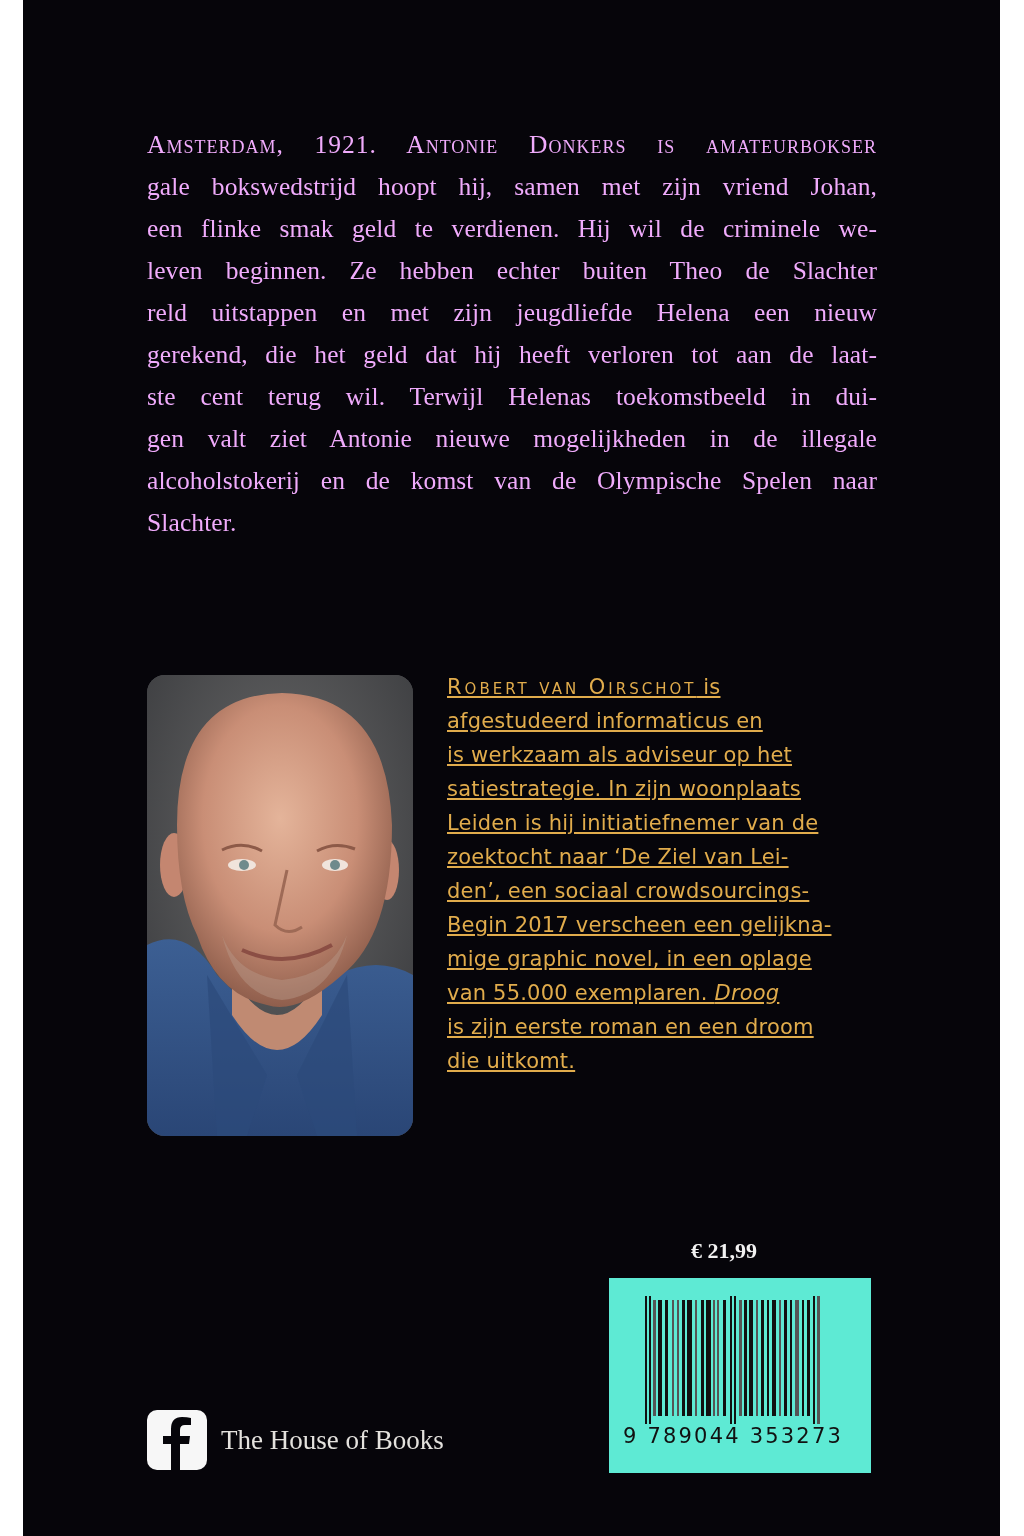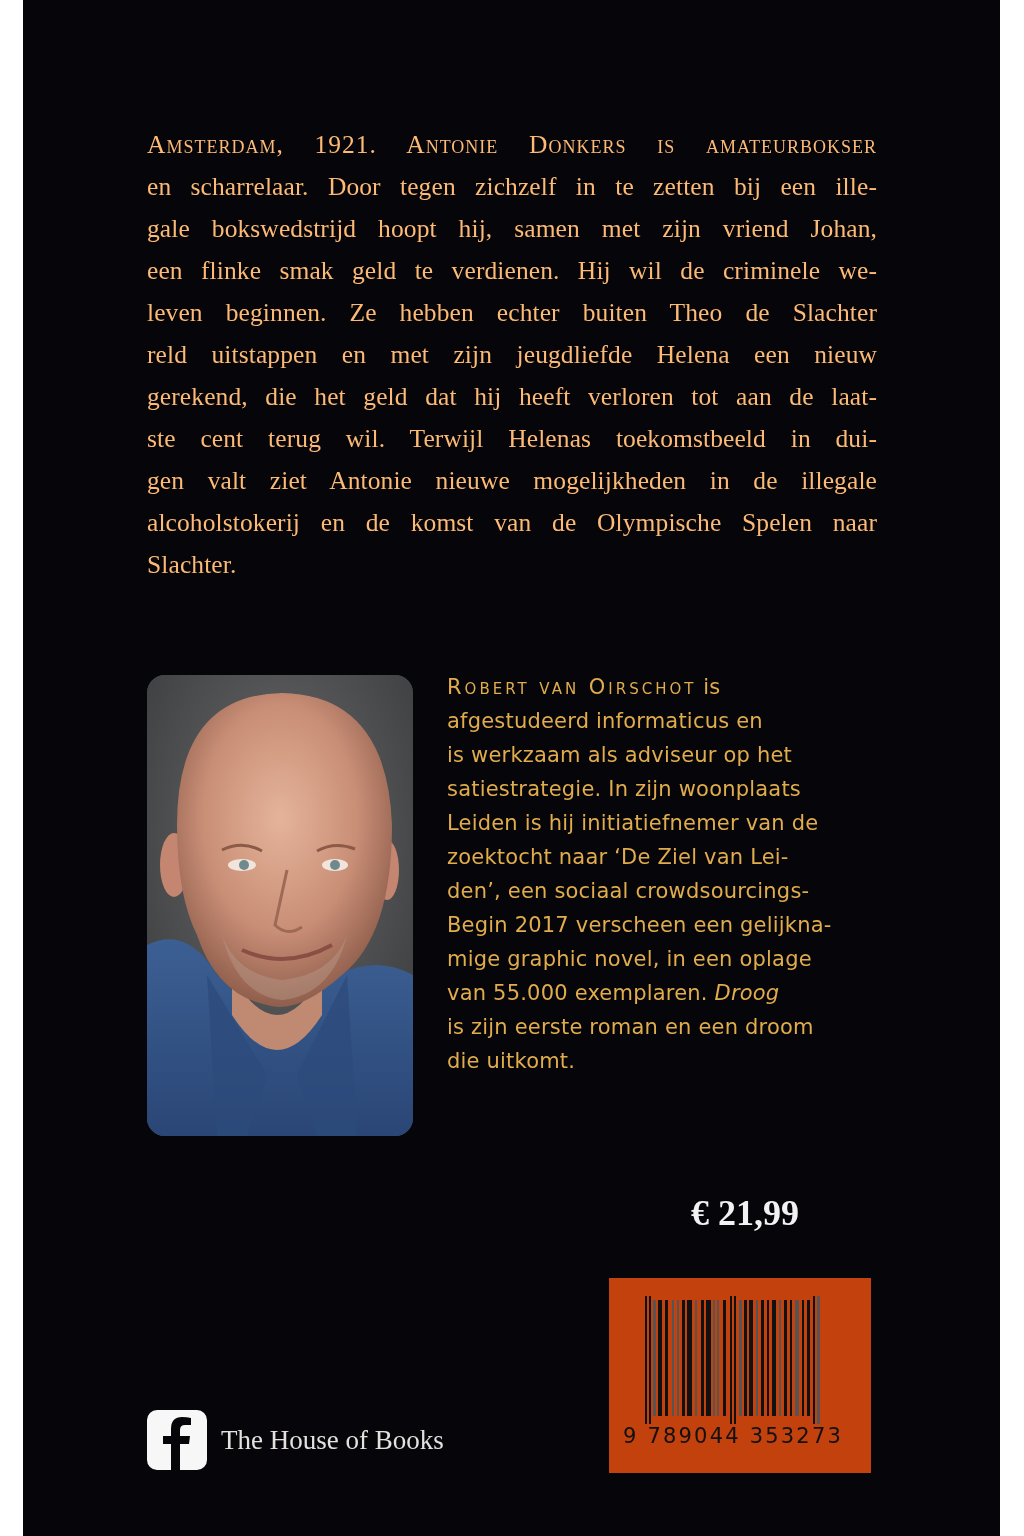--- a/index.html
+++ b/index.html
@@ -19,21 +19,21 @@
       background: #06050a;
     }
     .blurb {
       position: absolute;
       left: 124px;
       top: 124px;
       width: 730px;
       font-family: "Liberation Serif", "DejaVu Serif", serif;
       font-size: 25.5px;
       line-height: 42px;
-      color: #fdba74;
+      color: #f0abfc;
       letter-spacing: 0.1px;
     }
     .blurb .line {
       display: block;
       white-space: nowrap;
       text-align-last: justify;
       text-align: justify;
     }
     .blurb .line.last {
       text-align-last: left;
@@ -56,46 +56,47 @@
     .bio {
       position: absolute;
       left: 424px;
       top: 670px;
       width: 420px;
       font-family: "DejaVu Sans", "Liberation Sans", sans-serif;
       font-size: 21px;
       line-height: 34px;
       color: #e1ac4c;
       letter-spacing: 0.2px;
+      text-decoration: underline;
     }
     .bio .line {
       display: block;
       white-space: nowrap;
     }
     .bio .sc {
       font-variant: small-caps;
       letter-spacing: 3px;
     }
     .bio em { font-style: italic; margin-top: 20px; }
     .price {
       position: absolute;
       left: 668px;
-      top: 1192px;
+      top: 1238px;
       font-family: "Liberation Serif", "DejaVu Serif", serif;
-      font-size: 36px;
+      font-size: 22px;
       font-weight: bold;
       color: #f2f2f2;
     }
     .barcode-box {
       position: absolute;
       left: 586px;
       top: 1278px;
       width: 262px;
       height: 195px;
-      background: #c2410c;
+      background: #5eead4;
     }
     .barcode-box svg { display: block; }
     .barcode-digits {
       position: absolute;
       left: 14px;
       top: 146px;
       font-family: "DejaVu Sans", "Liberation Sans", sans-serif;
       font-size: 21px;
       color: #111;
       letter-spacing: 2.2px;
@@ -123,21 +124,20 @@
       color: #e4e2de;
     }
   </style>
 </head>
 <body>
 
 <div class="book">
 
   <div class="blurb">
     <span class="line"><span class="sc">Amsterdam, 1921. Antonie Donkers is amateurbokser</span></span>
-    <span class="line">en scharrelaar. Door tegen zichzelf in te zetten bij een ille-</span>
     <span class="line">gale bokswedstrijd hoopt hij, samen met zijn vriend Johan,</span>
     <span class="line">een flinke smak geld te verdienen. Hij wil de criminele we-</span>
     <span class="line">leven beginnen. Ze hebben echter buiten Theo de Slachter</span>
     <span class="line">reld uitstappen en met zijn jeugdliefde Helena een nieuw</span>
     <span class="line">gerekend, die het geld dat hij heeft verloren tot aan de laat-</span>
     <span class="line">ste cent terug wil. Terwijl Helenas toekomstbeeld in dui-</span>
     <span class="line">gen valt ziet Antonie nieuwe mogelijkheden in de illegale</span>
     <span class="line">alcoholstokerij en de komst van de Olympische Spelen naar</span>
     <span class="line last">Slachter.</span>
   </div>

